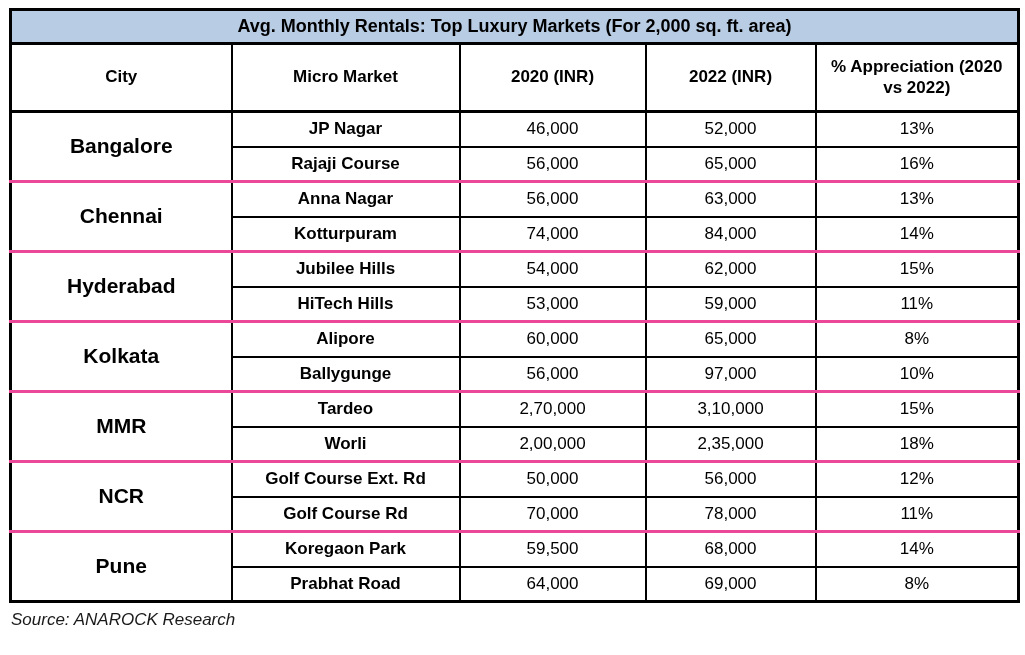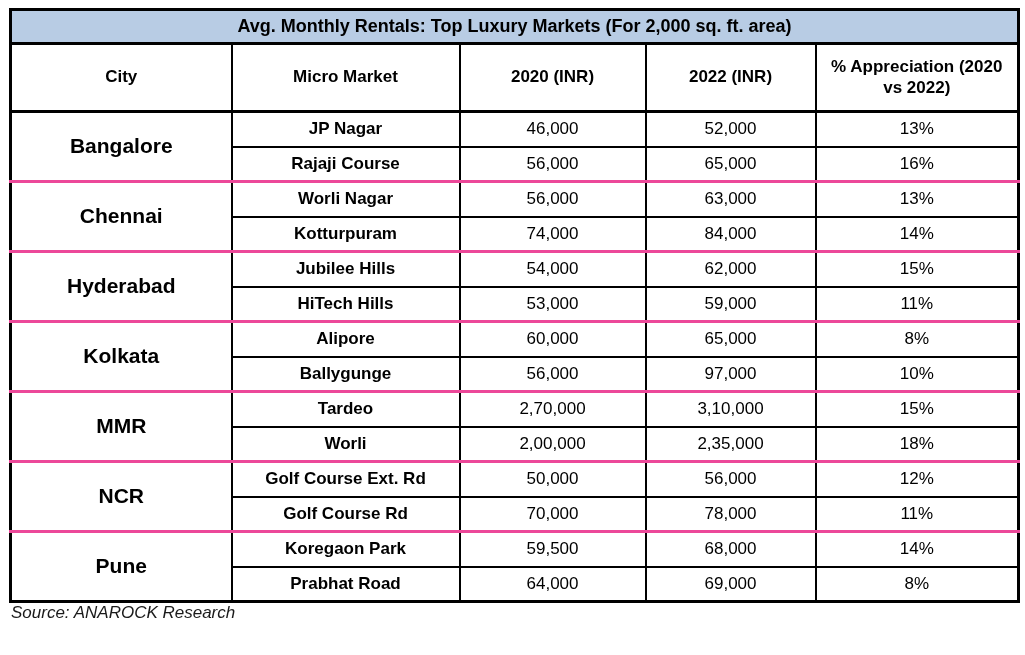--- a/index.html
+++ b/index.html
@@ -56,20 +56,21 @@
   td.market-cell {
     font-weight: bold;
     font-size: 17px;
   }
   td.num-cell {
     font-weight: normal;
     font-size: 17px;
     margin-top: 24px;
   }
   .source-note {
+    margin-top: 7px;
     margin-left: 2px;
     font-size: 17px;
     font-style: italic;
     color: #1a1a1a;
   }
 </style>
 </head>
 <body>
 
 <div class="page">
@@ -102,21 +103,21 @@
           <td class="num-cell">13%</td>
         </tr>
         <tr class="group-rest">
           <td class="market-cell">Rajaji Course</td>
           <td class="num-cell">56,000</td>
           <td class="num-cell">65,000</td>
           <td class="num-cell">16%</td>
         </tr>
         <tr class="group-first">
           <td class="city-cell" rowspan="2">Chennai</td>
-          <td class="market-cell">Worli Nagar</td>
+          <td class="market-cell">Anna Nagar</td>
           <td class="num-cell">56,000</td>
           <td class="num-cell">63,000</td>
           <td class="num-cell">13%</td>
         </tr>
         <tr class="group-rest">
           <td class="market-cell">Kotturpuram</td>
           <td class="num-cell">74,000</td>
           <td class="num-cell">84,000</td>
           <td class="num-cell">14%</td>
         </tr>

